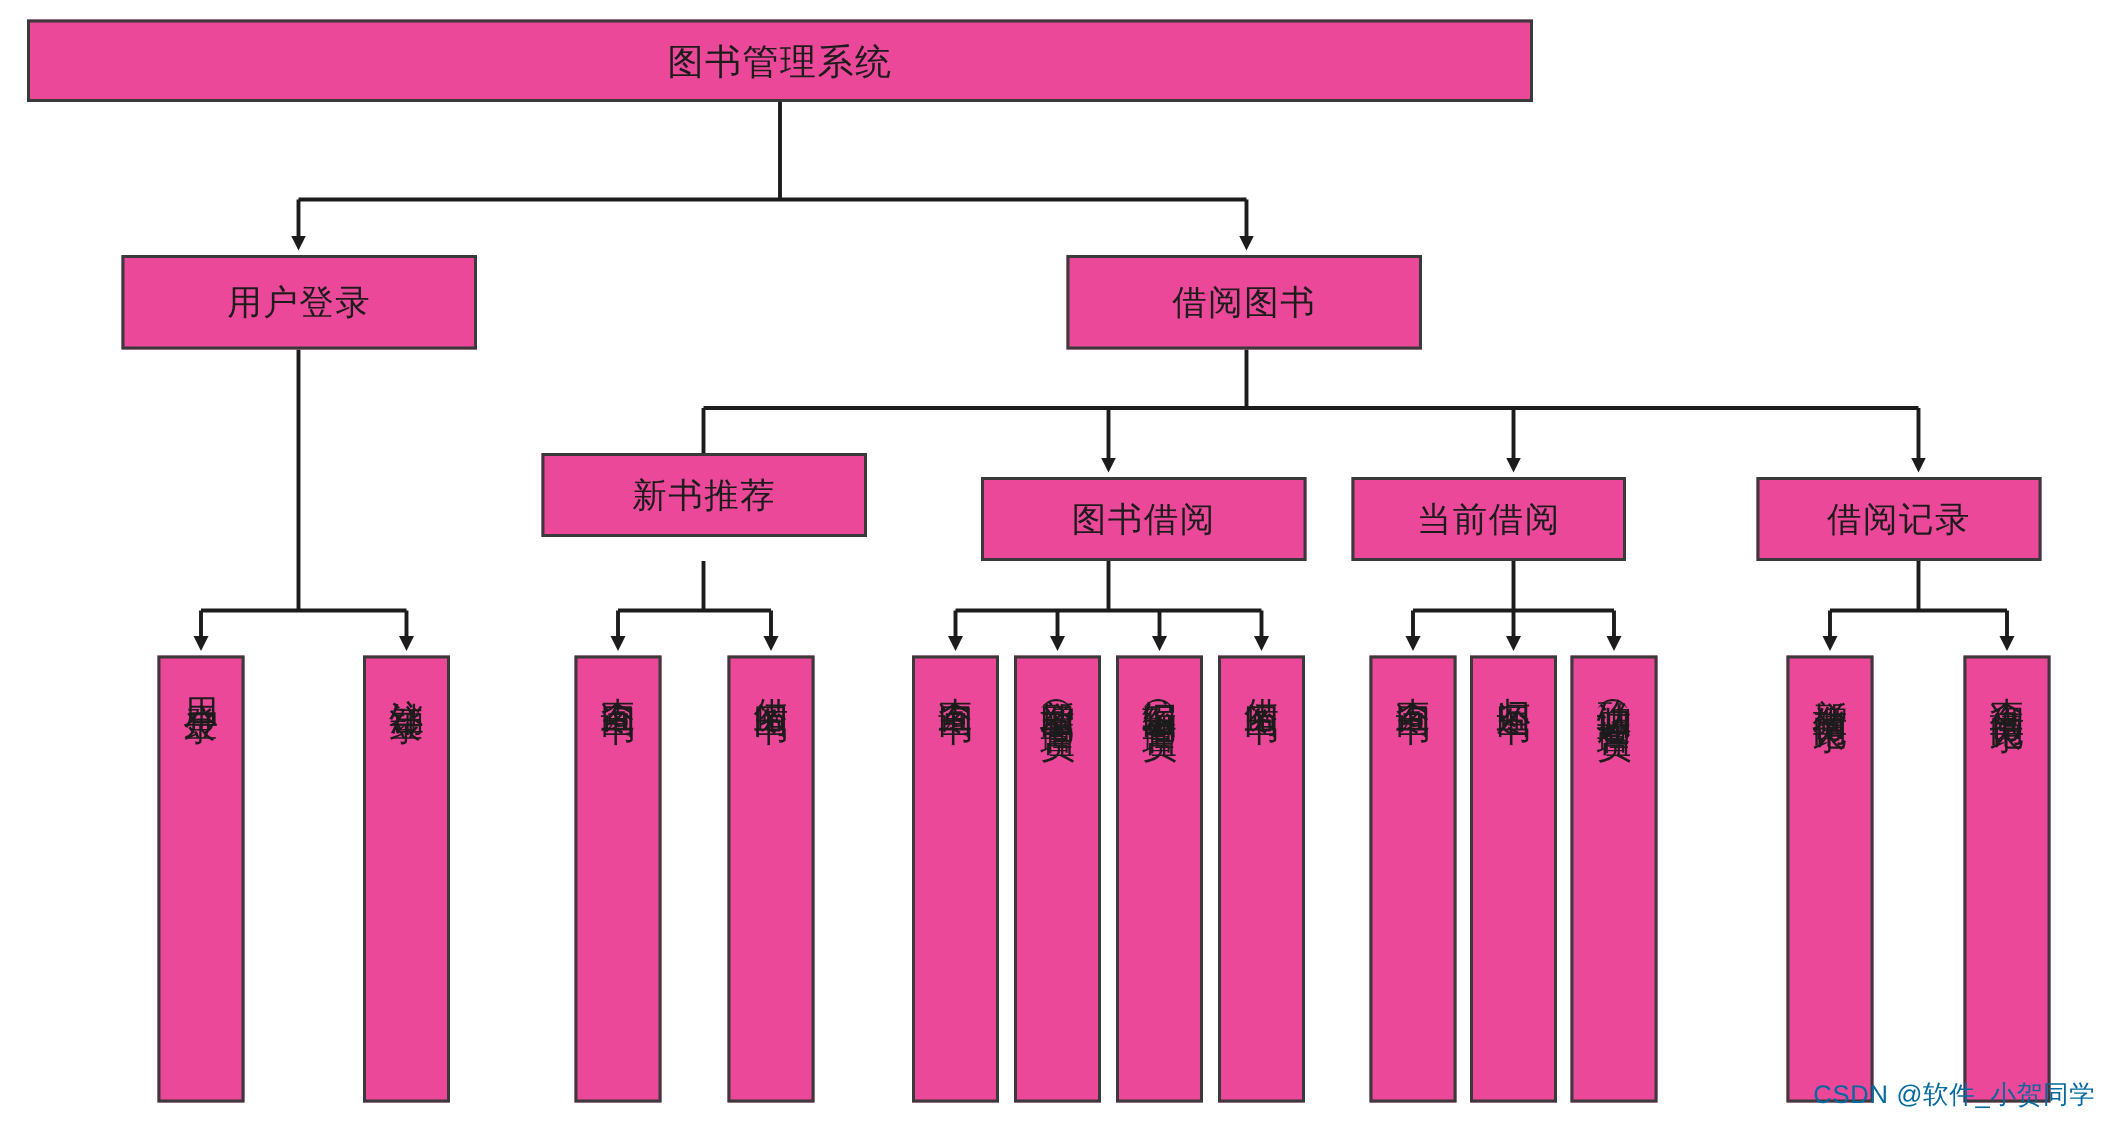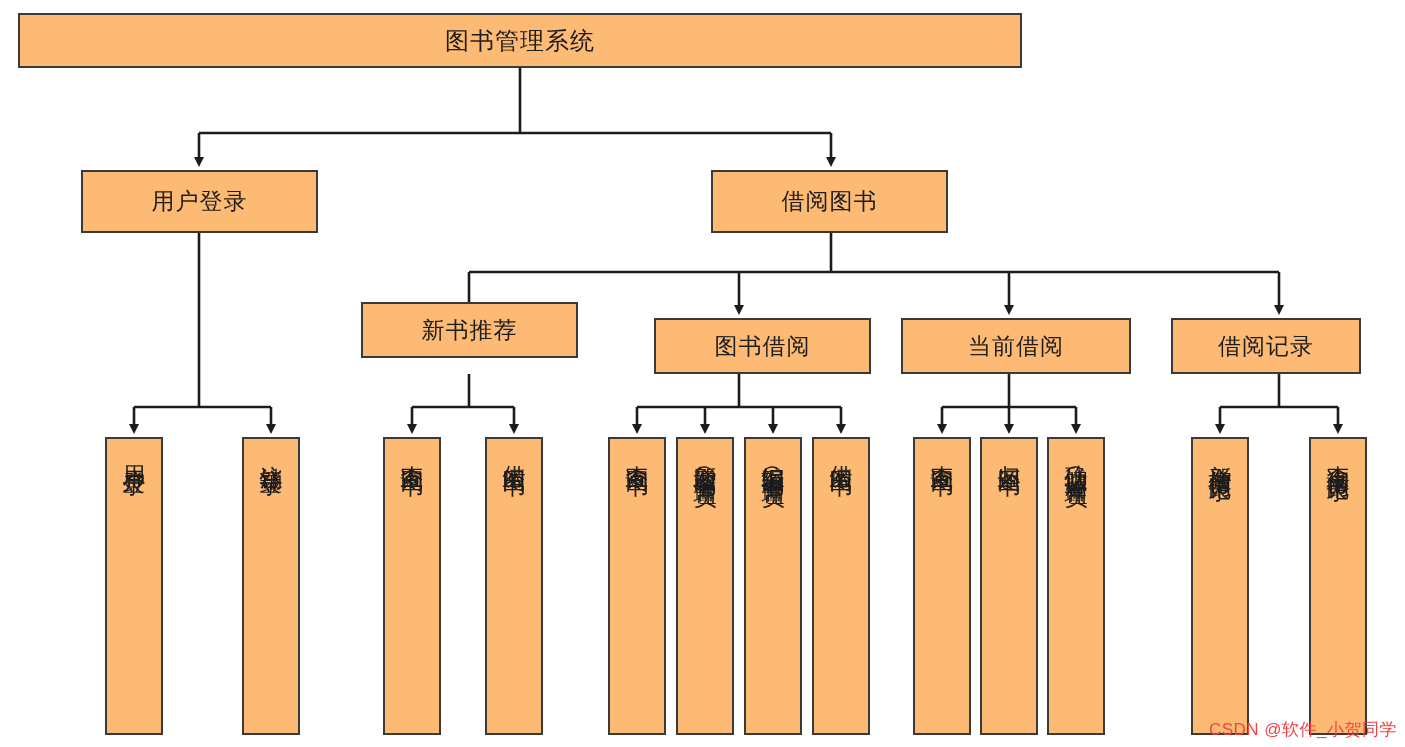--- a/index.html
+++ b/index.html
@@ -21,21 +21,21 @@
     position: absolute;
     left: 0;
     top: 0;
     width: 1405px;
     height: 747px;
     pointer-events: none;
   }
   .node {
     position: absolute;
     box-sizing: border-box;
-    background: #fdba74;
+    background: #ec4899;
     border: 2.5px solid #3a3a3a;
     display: flex;
     align-items: center;
     justify-content: center;
     color: #1c1c1c;
   }
   .node.horiz {
     font-size: 23px;
     letter-spacing: 1px;
   }
@@ -54,21 +54,21 @@
     color: #1c1c1c;
   }
   .node.root {
     font-size: 24px;
   }
   .watermark {
     position: absolute;
     right: 8px;
     bottom: 6px;
     font-size: 17px;
-    color: #ef4444;
+    color: #0369a1;
     letter-spacing: 0.5px;
     white-space: nowrap;
   }
 </style>
 </head>
 <body>
 
 <div id="canvas">
 
   <svg class="links" viewBox="0 0 1405 747">
@@ -121,21 +121,21 @@
     </g>
   </svg>
 
   <div class="node horiz root" style="left:18px; top:13px; width:1004px; height:55px;">图书管理系统</div>
 
   <div class="node horiz" style="left:81px; top:170px; width:237px; height:63px;">用户登录</div>
   <div class="node horiz" style="left:711px; top:170px; width:237px; height:63px;">借阅图书</div>
 
   <div class="node horiz" style="left:361px; top:302px; width:217px; height:56px;">新书推荐</div>
   <div class="node horiz" style="left:654px; top:318px; width:217px; height:56px;">图书借阅</div>
-  <div class="node horiz" style="left:901px; top:318px; width:230px; height:56px;">当前借阅</div>
+  <div class="node horiz" style="left:901px; top:318px; width:183px; height:56px;">当前借阅</div>
   <div class="node horiz" style="left:1171px; top:318px; width:190px; height:56px;">借阅记录</div>
 
   <div class="node vert" style="left:105px; top:437px; width:58px; height:298px;">
     <span class="vlabel">用户登录</span>
   </div>
   <div class="node vert" style="left:242px; top:437px; width:58px; height:298px;">
     <span class="vlabel">注销登录</span>
   </div>
 
   <div class="node vert" style="left:383px; top:437px; width:58px; height:298px;">

